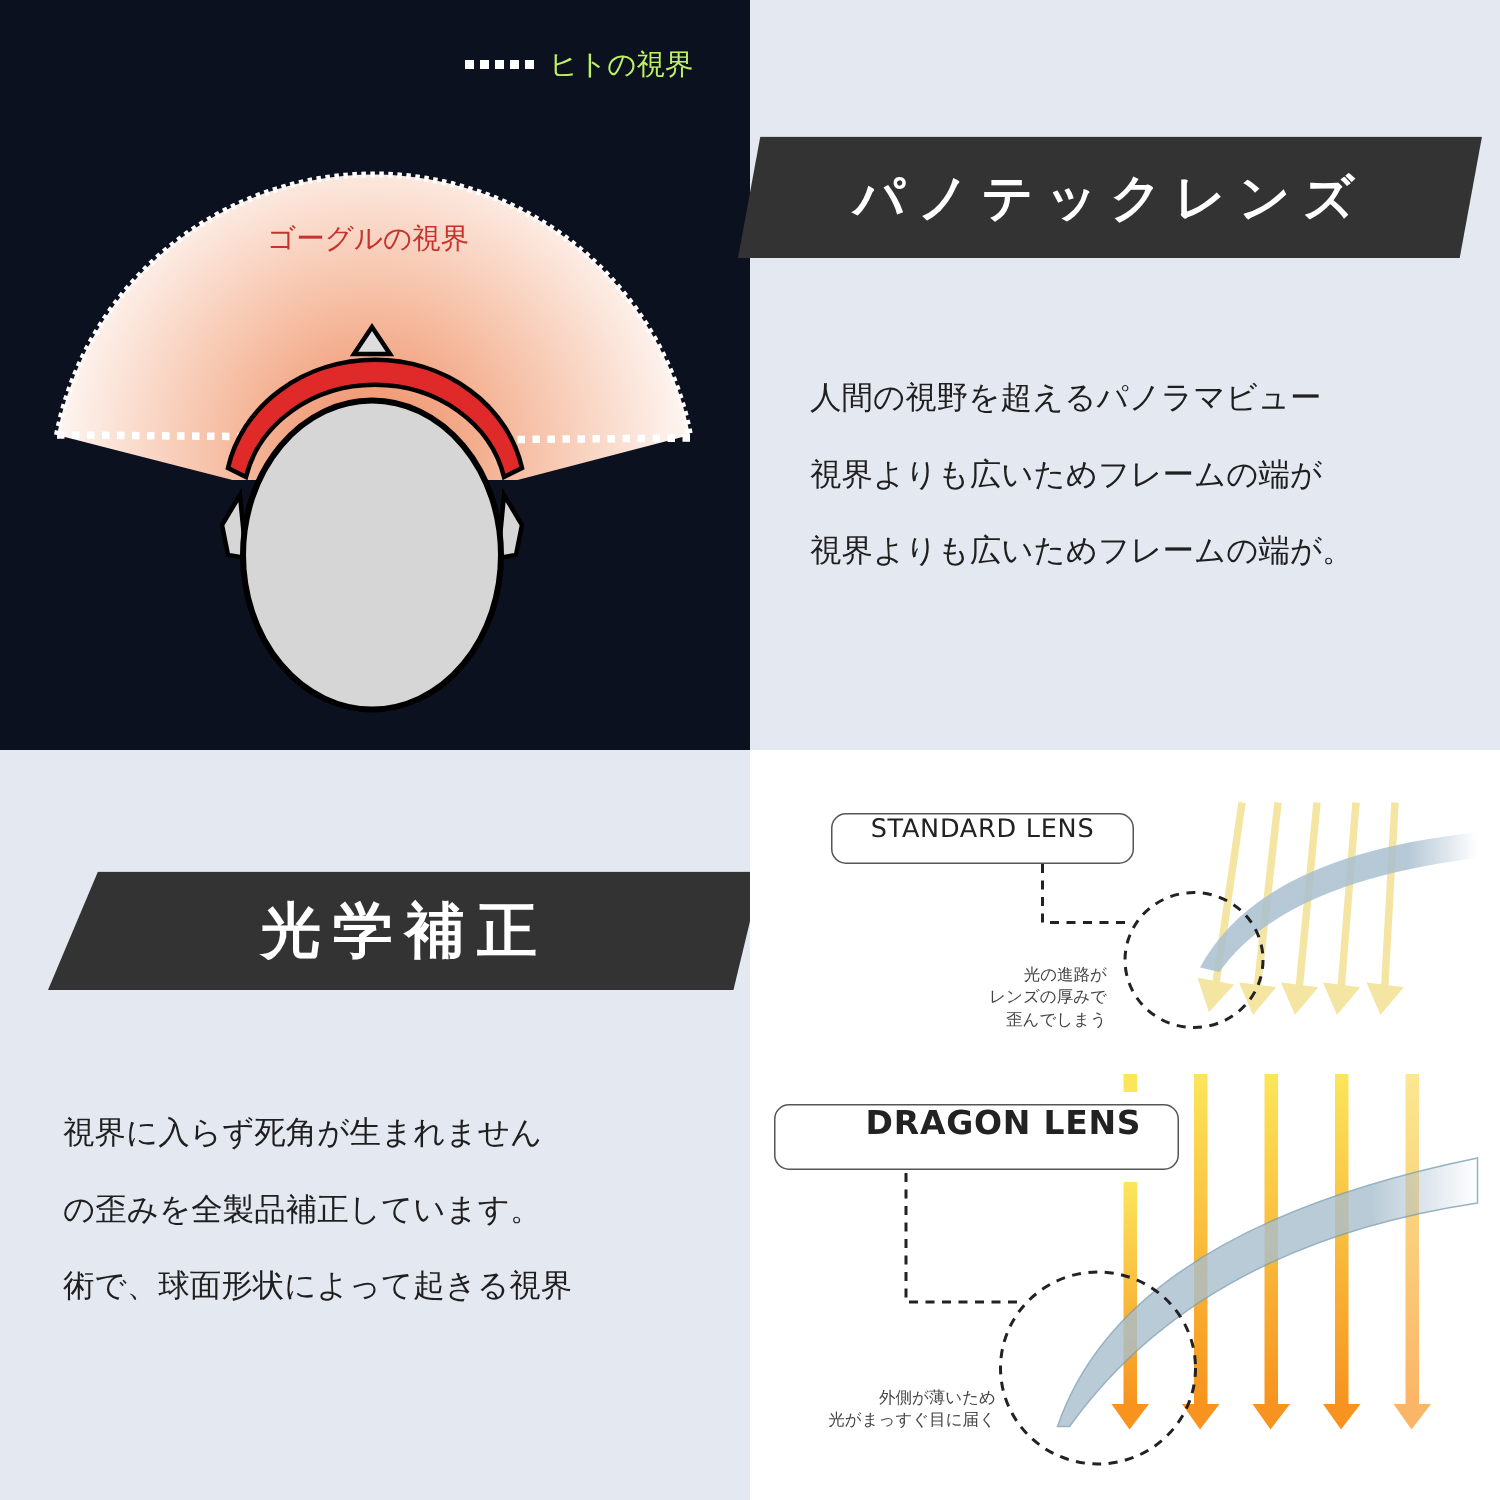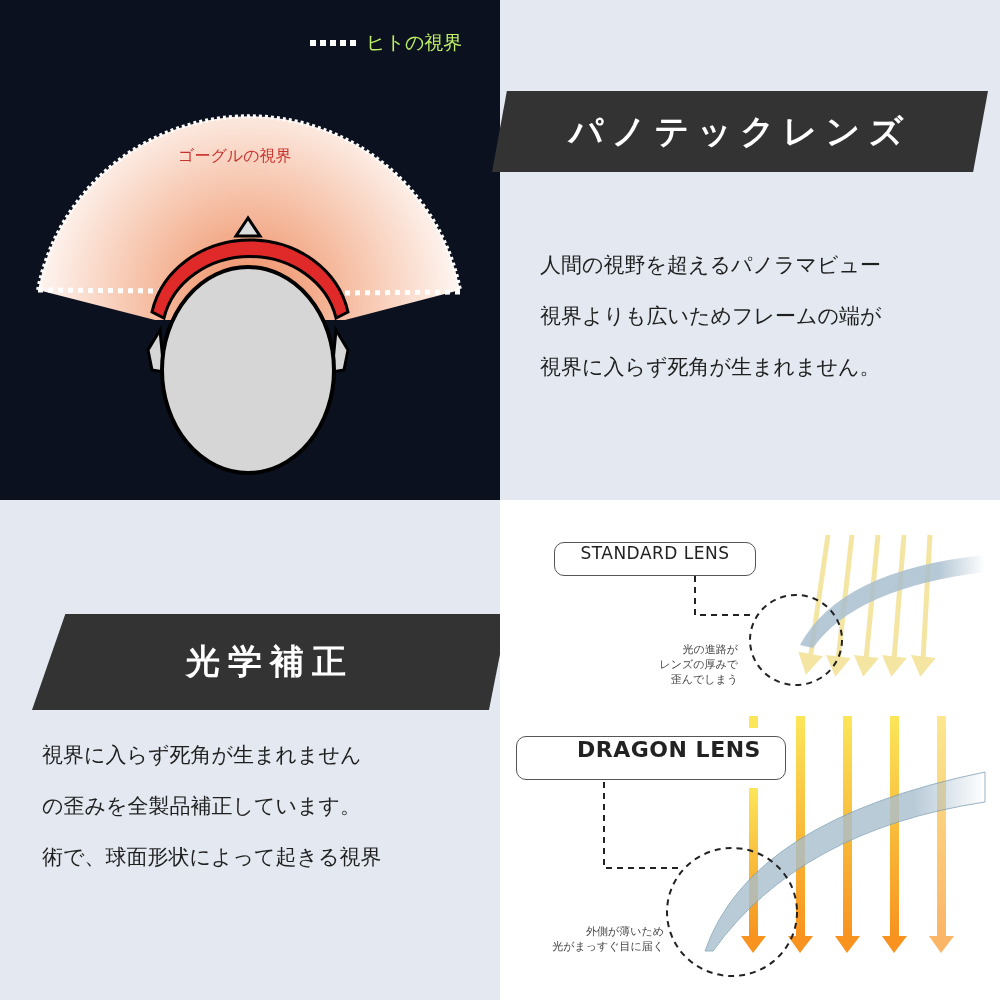--- a/index.html
+++ b/index.html
@@ -5,24 +5,24 @@
   html, body { margin:0; padding:0; }
   body { width:1000px; height:1000px; position:relative; overflow:hidden; font-family:"DejaVu Sans", sans-serif; background:#e4e9f1; }
   .q { position:absolute; width:500px; height:500px; overflow:hidden; }
   #q1 { left:0; top:0; background:#0c1120; }
   #q2 { left:500px; top:0; background:#e4e9f1; }
   #q3 { left:0; top:500px; background:#e4e9f1; }
   #q4 { left:500px; top:500px; background:#ffffff; }
   .legend { position:absolute; top:30px; left:310px; color:#bef264; font-size:19px; display:flex; align-items:center; gap:10px; }
   .legend .dots { display:flex; gap:4px; }
   .legend .dots span { width:6px; height:6px; background:#fff; display:block; }
-  .goggle-label { position:absolute; top:146px; left:178px; color:#c8322c; font-size:16px; }
+  .goggle-label { position:absolute; top:146px; left:178px; color:#c8322c; font-size:19px; }
   .banner { position:absolute; background:#333333; color:#fff; font-weight:bold; display:flex; align-items:center; justify-content:center; letter-spacing:8px; }
   #banner1 { left:492px; top:91px; width:496px; height:81px; clip-path:polygon(3% 0, 100% 0, 97% 100%, 0 100%); font-size:34px; padding-left:0; }
-  #banner2 { left:32px; top:614px; width:476px; height:96px; clip-path:polygon(7% 0, 100% 0, 96% 100%, 0 100%); font-size:34px; }
+  #banner2 { left:32px; top:581px; width:476px; height:79px; clip-path:polygon(7% 0, 100% 0, 96% 100%, 0 100%); font-size:40px; }
   .para { position:absolute; color:#1f1f1f; font-size:21px; line-height:51px; }
   #para1 { left:540px; top:240px; width:440px; }
   #para2 { left:42px; top:730px; width:450px; }
   .para .line { display:block; white-space:nowrap; }
   .lens-box { position:absolute; border:1.5px solid #555; border-radius:10px; background:#fff; display:flex; align-items:flex-start; justify-content:center; color:#222; }
   #std-box { left:54px; top:42px; width:200px; height:32px; font-size:17px; letter-spacing:0.5px; }
   #drg-box { left:16px; top:236px; width:232px; height:42px; font-size:22px; font-weight:bold; letter-spacing:0.5px;padding-left:36px; }
   .note { position:absolute; color:#444; font-size:11px; text-align:right; line-height:15px; }
   #note1 { left:150px; top:142px; width:88px; }
   #note2 { left:20px; top:424px; width:144px;text-align:right; }
@@ -67,21 +67,21 @@
   <div class="goggle-label">ゴーグルの視界</div>
 </div>
 
 <div id="q2" class="q"></div>
 <div id="banner1" class="banner">
   <span>パノテックレンズ</span>
 </div>
 <div id="para1" class="para">
   <span class="line">人間の視野を超えるパノラマビュー</span>
   <span class="line">視界よりも広いためフレームの端が</span>
-  <span class="line">視界に入らず死角が生まれません。</span>
+  <span class="line">視界よりも広いためフレームの端が。</span>
 </div>
 
 <div id="q3" class="q"></div>
 <div id="banner2" class="banner">
   <span>光学補正</span>
 </div>
 <div id="para2" class="para">
   <span class="line">視界に入らず死角が生まれません</span>
   <span class="line">の歪みを全製品補正しています。</span>
   <span class="line">術で、球面形状によって起きる視界</span>

